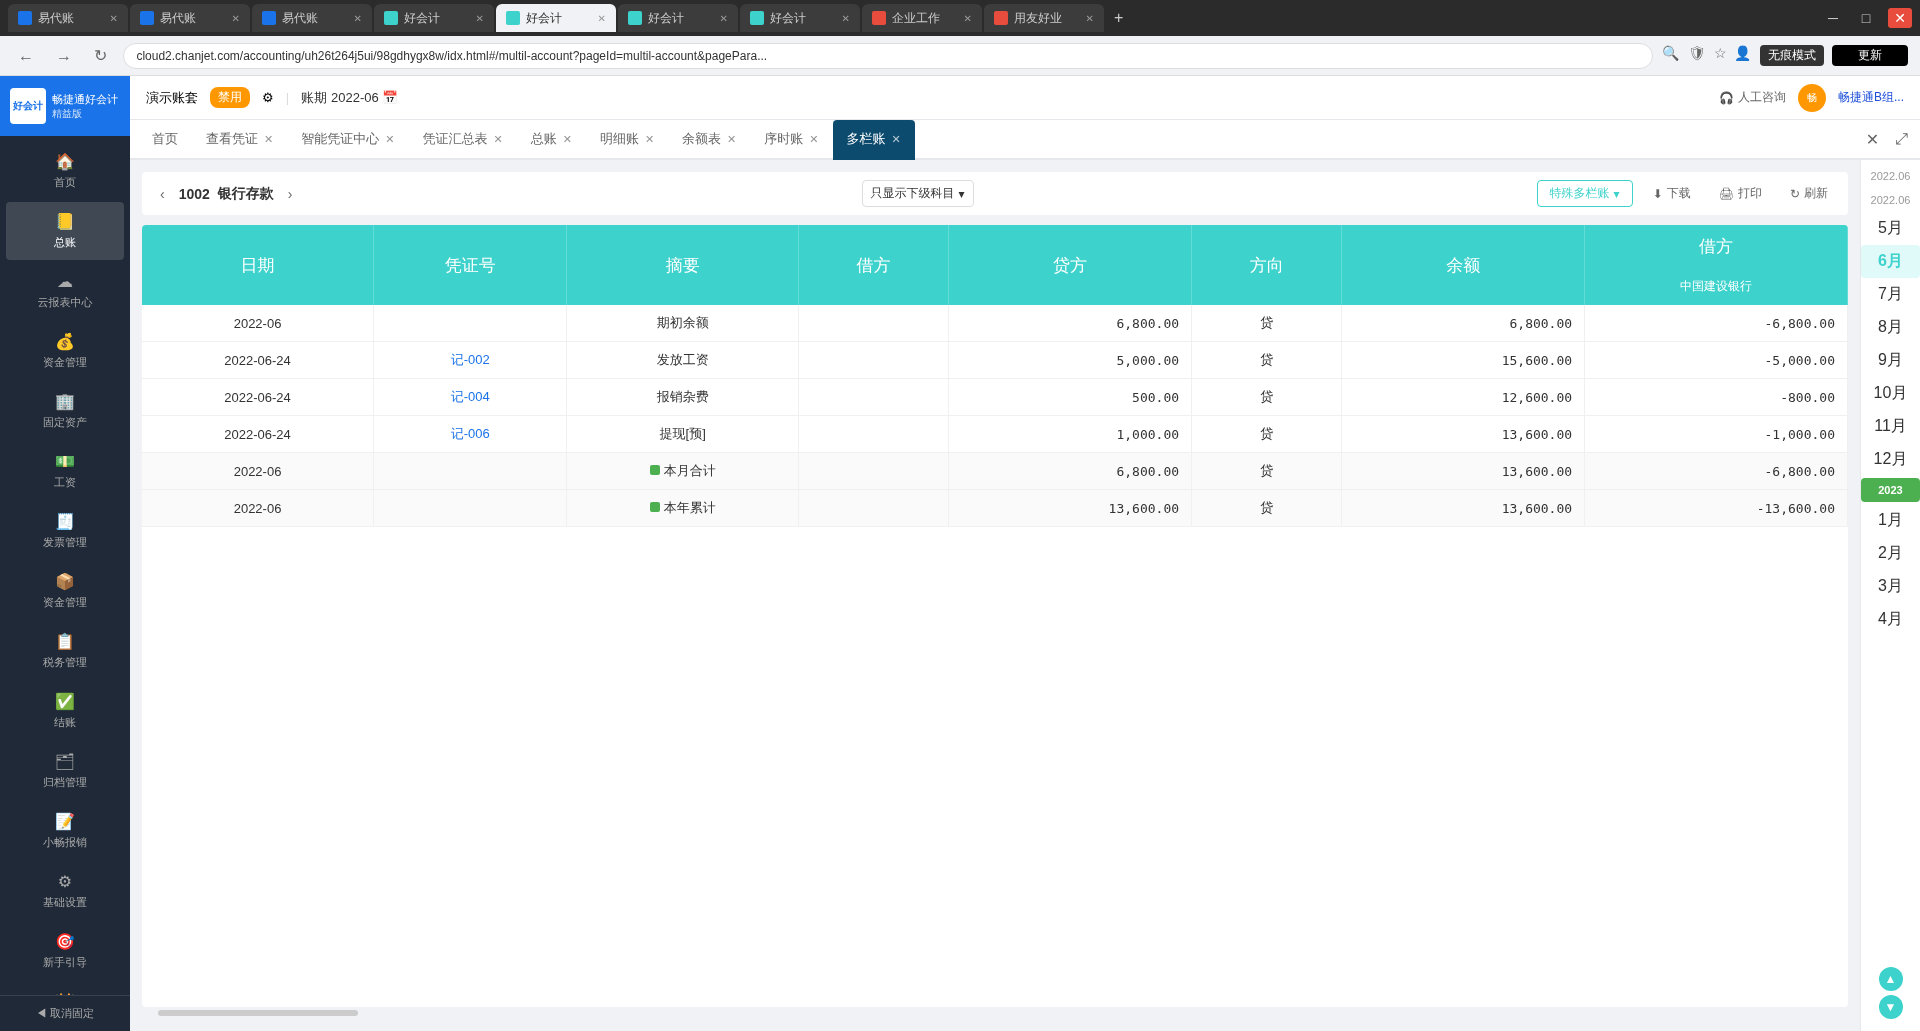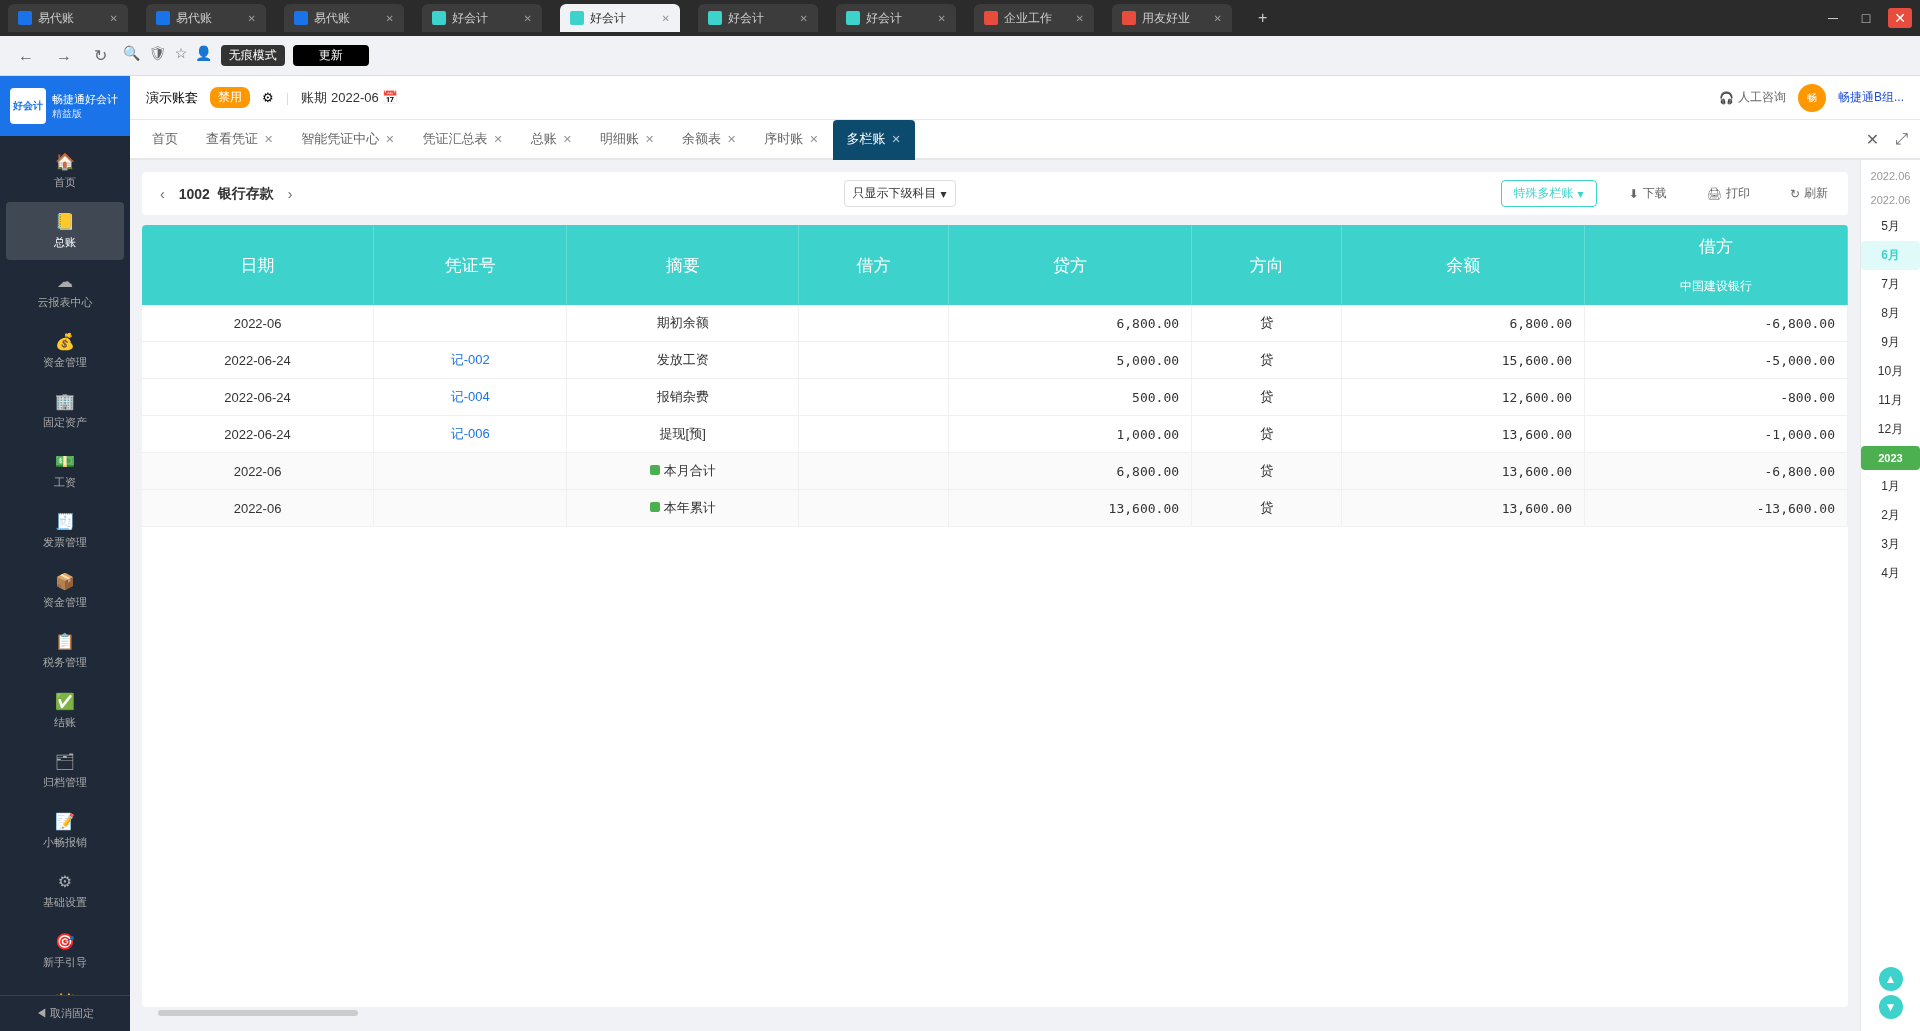--- a/index.html
+++ b/index.html
@@ -1,20 +1,20 @@
 <!DOCTYPE html>
 <html><head>
   <meta charset="utf-8">
   <style>
     * { margin: 0; padding: 0; box-sizing: border-box; }
     body { font-family: 'Microsoft YaHei', sans-serif; font-size: 13px; background: #f0f2f5; overflow: hidden; width: 1920px; height: 1031px; }
 
     
     .browser-chrome { background: #2b2b2b; height: 36px; display: flex; align-items: center; padding: 0 8px; gap: 0; }
-    .tab { display: flex; align-items: center; height: 28px; padding: 0 10px; background: #3c3c3c; border-radius: 6px 6px 0 0; color: #ccc; font-size: 12px; gap: 6px; min-width: 120px; margin-right: 18px; cursor: pointer; }
+    .tab { display: flex; align-items: center; height: 28px; padding: 0 10px; background: #3c3c3c; border-radius: 6px 6px 0 0; color: #ccc; font-size: 12px; gap: 6px; min-width: 120px; margin-right: 2px; cursor: pointer; }
     .tab.active { background: #f0f2f5; color: #333; }
     .tab-icon { width: 14px; height: 14px; border-radius: 2px; display: inline-block; }
     .tab-close { margin-left: auto; color: #999; font-size: 10px; cursor: pointer; }
     .tab-add { color: #ccc; font-size: 16px; cursor: pointer; padding: 0 8px; }
     .browser-controls { display: flex; gap: 12px; margin-left: auto; color: #ccc; font-size: 14px; }
     .browser-btn { cursor: pointer; padding: 2px 6px; }
     .browser-btn.close-btn { background: #e74c3c; border-radius: 3px; color: white; }
 
     
     .address-bar { background: #f0f2f5; height: 40px; display: flex; align-items: center; padding: 0 12px; gap: 10px; border-bottom: 1px solid #ddd; }
@@ -65,38 +65,38 @@
     .content-area { flex: 1; display: flex; overflow: hidden; background: #f0f2f5; }
     .ledger-container { flex: 1; overflow: hidden; display: flex; flex-direction: column; padding: 12px; }
 
     
     .ledger-header { display: flex; align-items: center; justify-content: space-between; margin-bottom: 10px; background: white; padding: 8px 12px; border-radius: 4px; }
     .ledger-nav { display: flex; align-items: center; gap: 8px; }
     .ledger-nav-btn { color: #666; font-size: 14px; cursor: pointer; padding: 2px 6px; }
     .ledger-account { font-size: 14px; font-weight: bold; color: #333; }
     .ledger-filter { display: flex; align-items: center; gap: 8px; }
     .filter-select { border: 1px solid #ddd; border-radius: 4px; padding: 4px 8px; font-size: 12px; color: #333; cursor: pointer; display: flex; align-items: center; gap: 4px; }
-    .ledger-actions { display: flex; align-items: center; gap: 24px; justify-content: center; }
+    .ledger-actions { display: flex; align-items: center; gap: 12px; justify-content: center; }
     .special-btn { border: 1px solid #3dd2cc; color: #3dd2cc; border-radius: 4px; padding: 4px 12px; font-size: 12px; cursor: pointer; display: flex; align-items: center; gap: 4px; }
     .action-btn { color: #666; font-size: 12px; cursor: pointer; display: flex; align-items: center; gap: 4px; padding: 4px 8px; }
 
     
     .ledger-table-wrap { flex: 1; overflow: auto; background: white; border-radius: 4px; }
     .ledger-table { width: 100%; border-collapse: collapse; }
     .ledger-table th { background: #3dd2cc; color: white; padding: 10px 12px; text-align: center; font-weight: normal; font-size: 17px; border-right: 1px solid rgba(255,255,255,0.2); }
     .ledger-table th.sub-header { background: #3dd2cc; font-size: 12px; }
     .ledger-table td { padding: 9px 12px; text-align: center; border-bottom: 1px solid #f0f0f0; border-right: 1px solid #f0f0f0; font-size: 13px; color: #333; }
     .ledger-table td.number { text-align: right; font-family: monospace; }
     .ledger-table .voucher-link { color: #1a73e8; cursor: pointer; text-decoration: none; }
     .green-dot { display: inline-block; width: 10px; height: 10px; background: #4caf50; border-radius: 2px; margin-right: 4px; }
     .summary-row td { background: #fafafa; }
 
     
     .right-panel { width: 60px; background: white; border-left: 1px solid #e5e7eb; display: flex; flex-direction: column; align-items: center; padding: 4px 0; overflow-y: auto; flex-shrink: 0; }
-    .right-panel-item { font-size: 12px; color: #333; padding: 6px 4px; cursor: pointer; text-align: center; border-radius: 4px; width: 100%; }
+    .right-panel-item { font-size: 16px; color: #333; padding: 6px 4px; cursor: pointer; text-align: center; border-radius: 4px; width: 100%; }
     .right-panel-item.active-month { color: #3dd2cc; font-weight: bold; background: #e0fafa; }
     .right-panel-item.year-marker { color: white; background: #4caf50; font-size: 11px; font-weight: bold; border-radius: 4px; margin: 2px 4px; }
     .right-panel-arrows { display: flex; flex-direction: column; align-items: center; gap: 4px; margin-top: auto; padding: 8px 0; }
     .panel-arrow { width: 24px; height: 24px; background: #3dd2cc; border-radius: 50%; color: white; display: flex; align-items: center; justify-content: center; font-size: 12px; cursor: pointer; }
 
     
     .h-scroll { background: #f0f2f5; height: 12px; display: flex; align-items: center; }
     .h-scroll-bar { background: #ccc; height: 6px; width: 200px; border-radius: 3px; margin: 0 16px; }
   </style>
 </head>
@@ -153,20 +153,23 @@
     <span class="browser-btn">─</span>
     <span class="browser-btn">□</span>
     <span class="browser-btn close-btn">✕</span>
   </div>
 </div>
 
 <div class="address-bar">
   <span class="nav-btn">←</span>
   <span class="nav-btn">→</span>
   <span class="nav-btn">↻</span>
+  <div class="url-bar">
+    <span>cloud2.chanjet.com/accounting/uh26t264j5ui/98gdhygx8w/idx.html#/multil-account?pageId=multil-account&amp;pagePara...</span>
+  </div>
   <div class="addr-tools">
     <span>🔍</span>
     <span>🛡</span>
     <span>☆</span>
     <span>👤</span>
     <span class="no-trace-btn">无痕模式</span>
     <span class="update-btn">更新</span>
   </div>
 </div>
 

